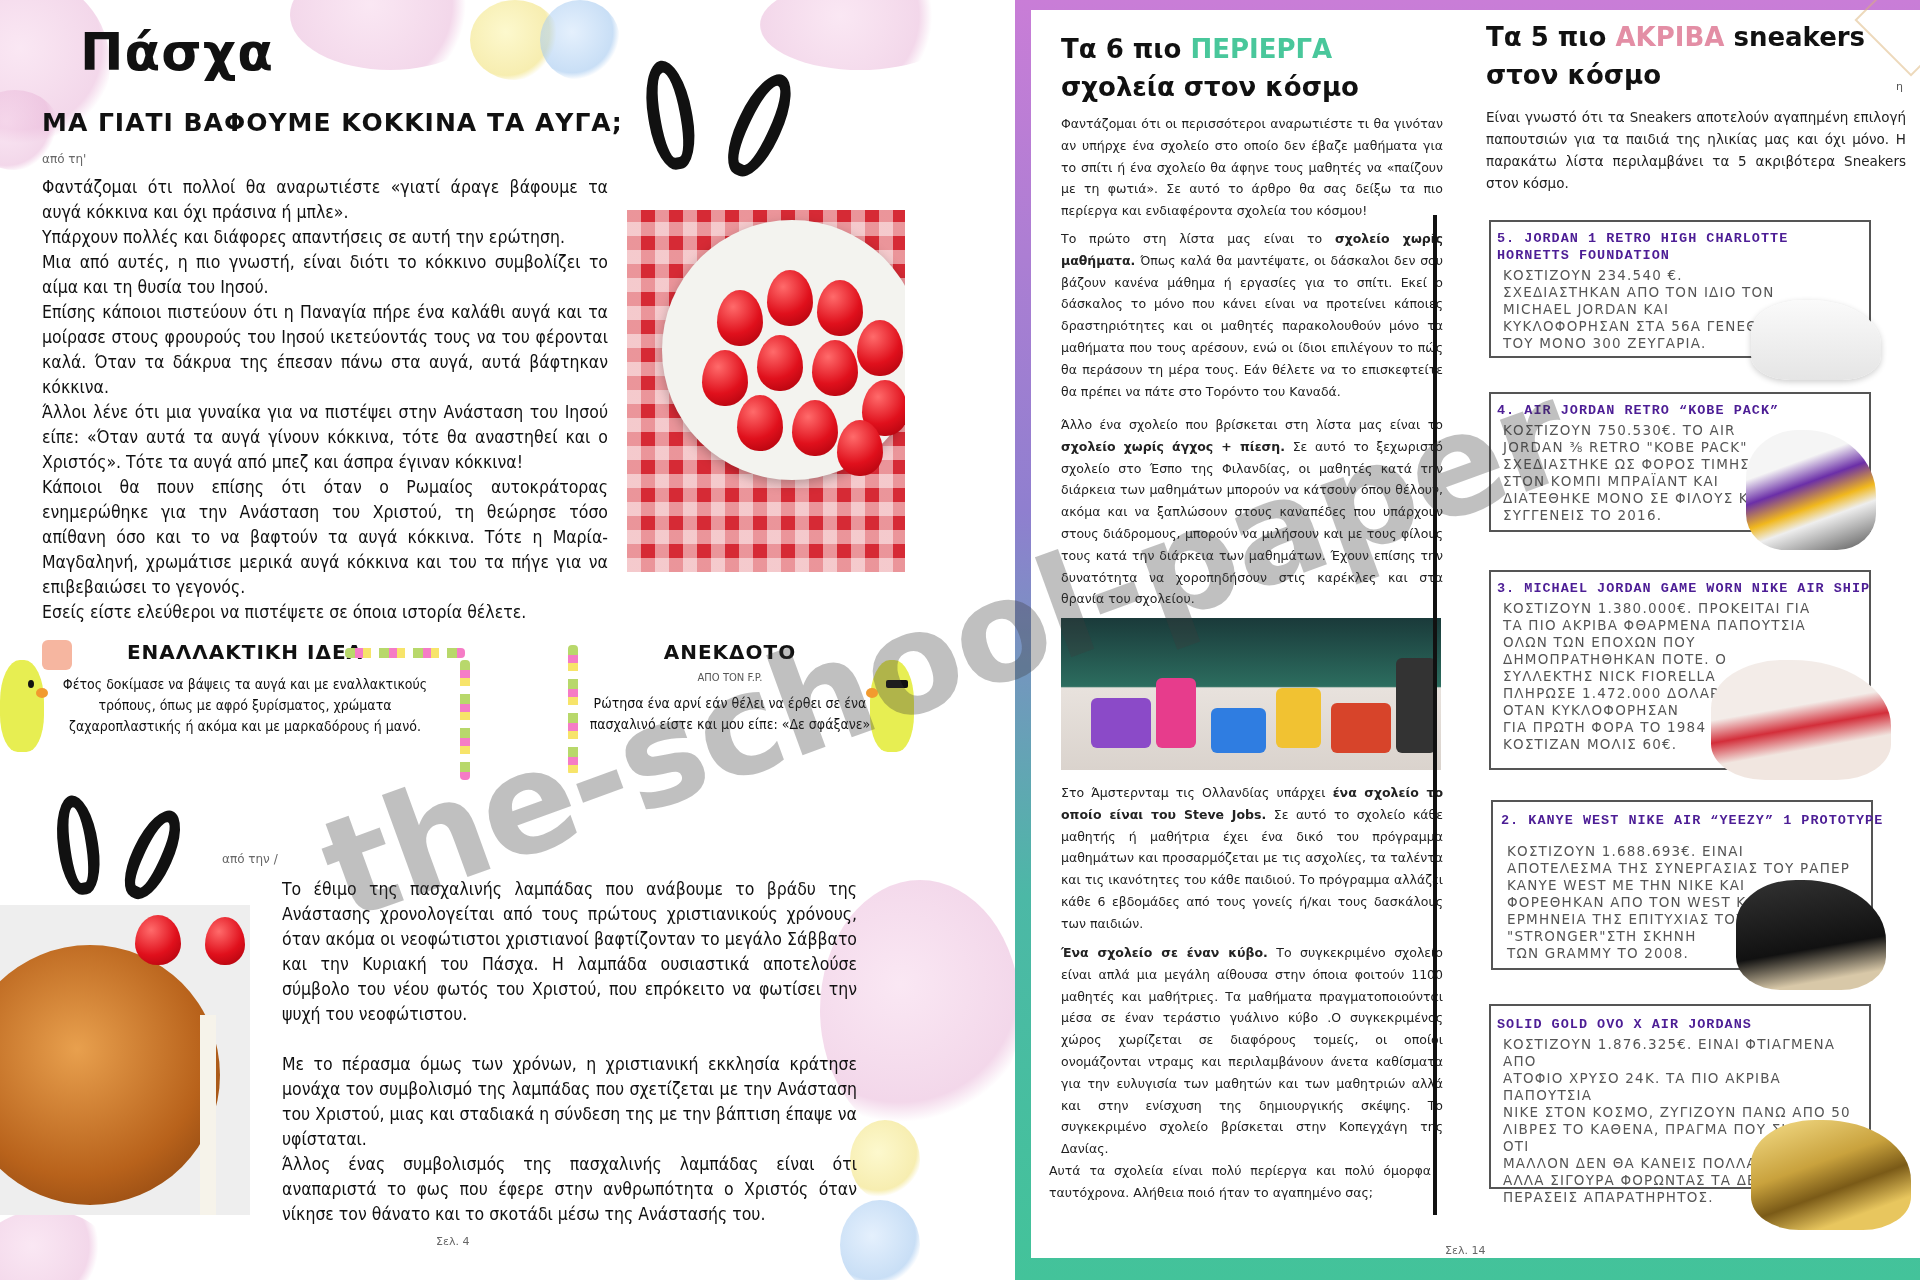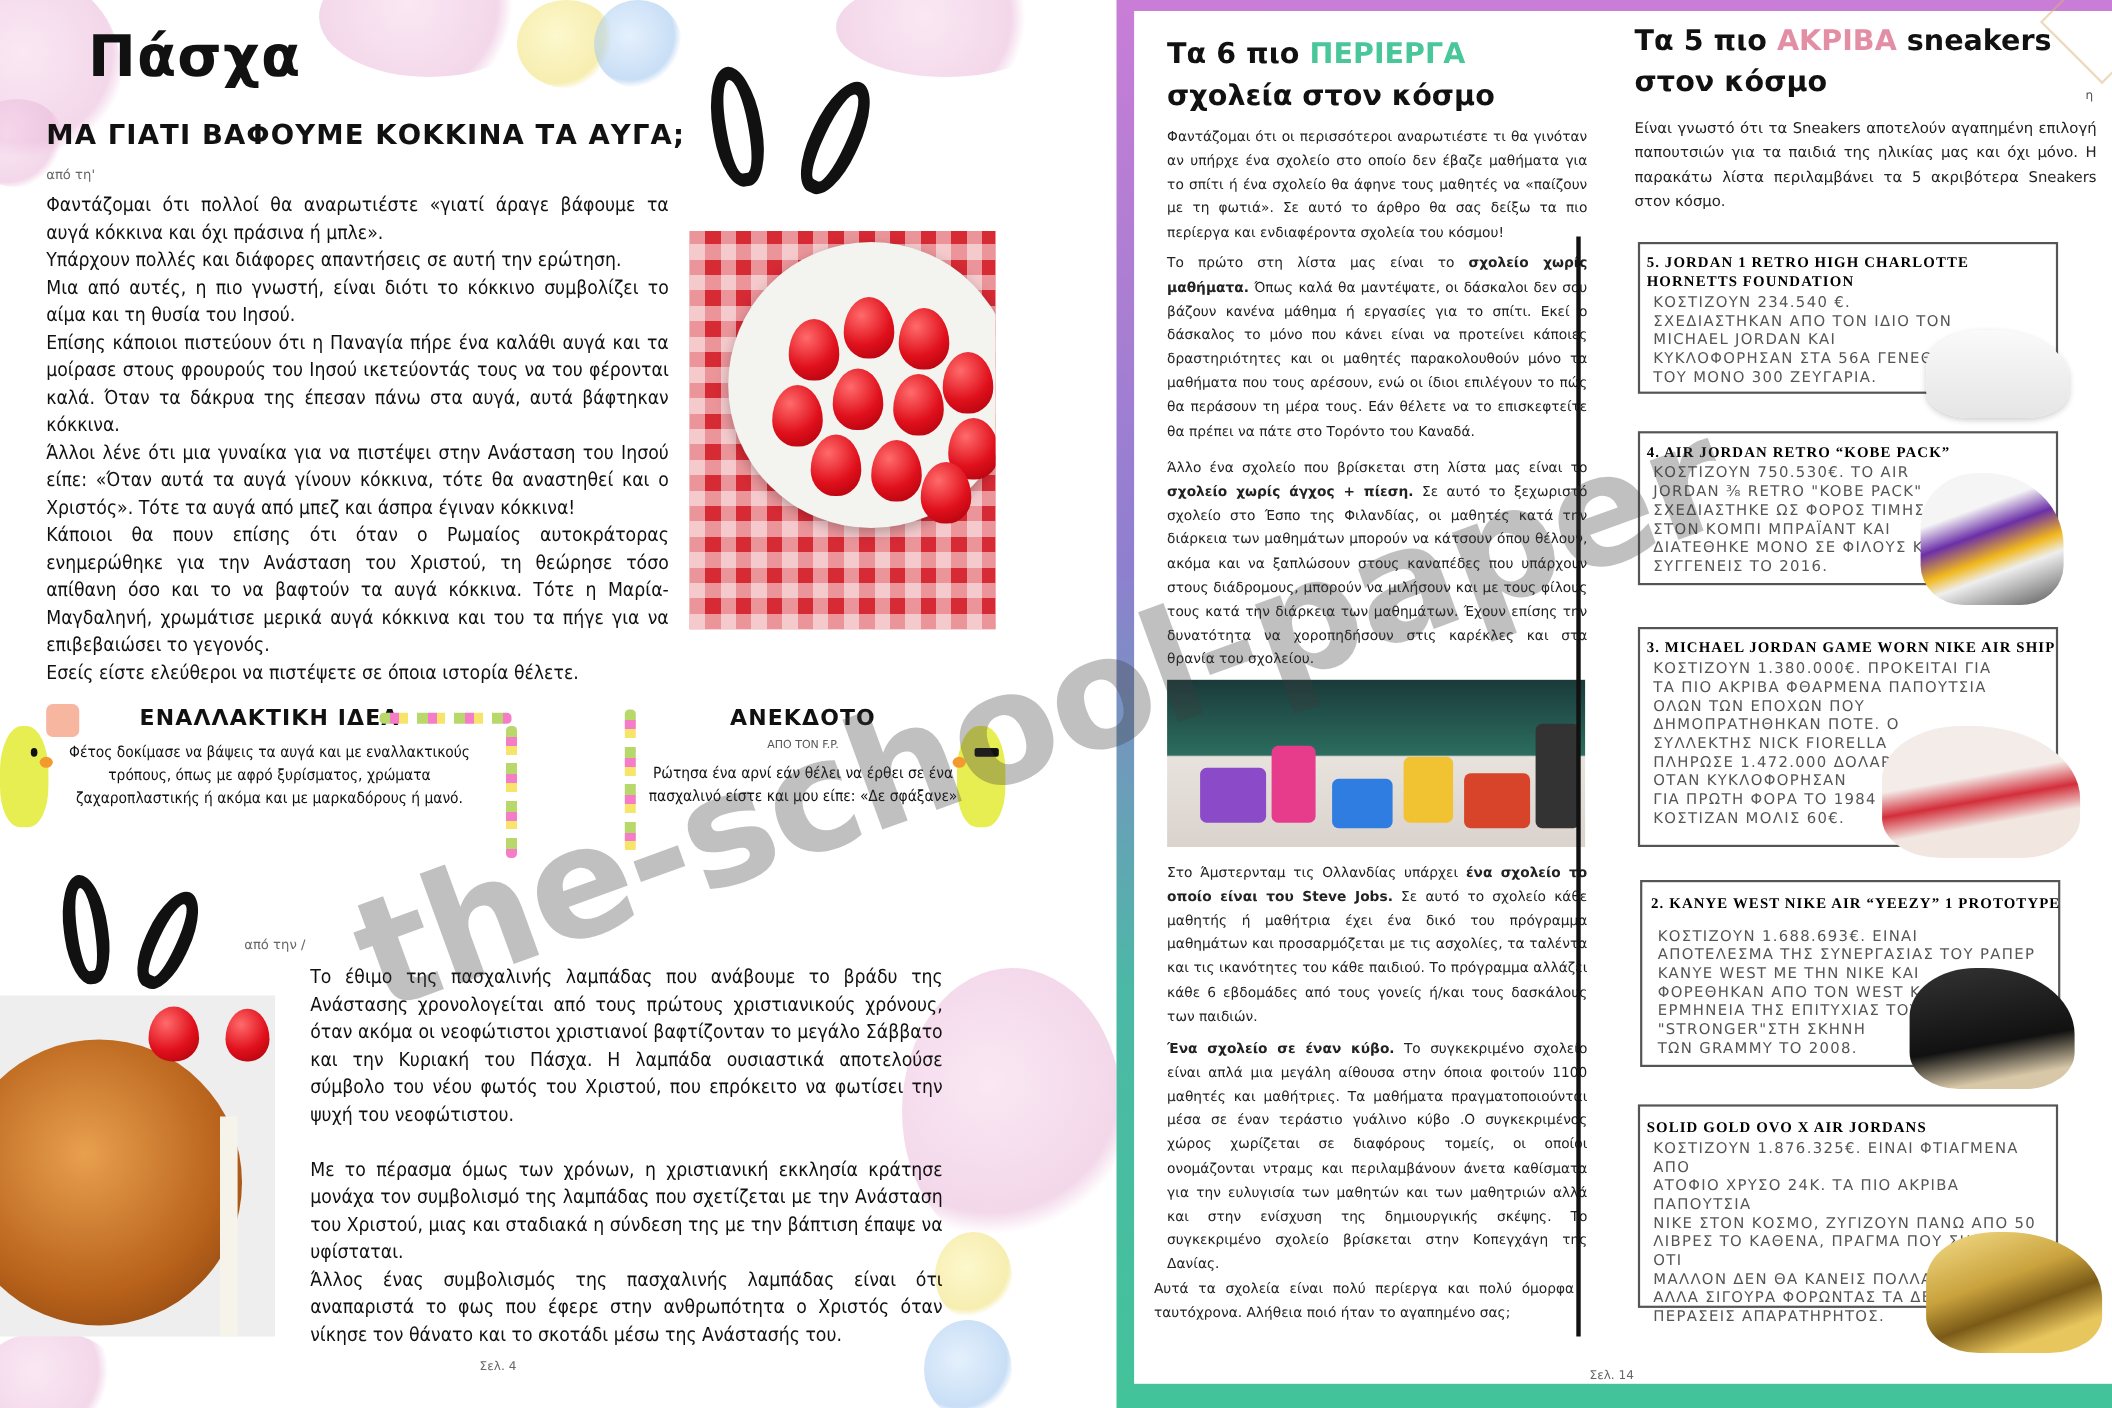--- a/index.html
+++ b/index.html
@@ -46,21 +46,21 @@
   .page-right{position:relative;width:905px;height:1280px;background:linear-gradient(180deg,#c97dd7 0%,#8f7fcf 40%,#4cb8a6 70%,#43c39a 100%);overflow:hidden}
   .inner{position:absolute;left:16px;top:10px;width:889px;height:1248px;background:#fff}
   .hdr{position:absolute;font-weight:bold;font-size:26px;line-height:38px;color:#111}
   .hl-green{color:#49c79b}
   .hl-pink{color:#e38ea5}
   .rb{position:absolute;font-family:"DejaVu Sans",sans-serif;font-size:12.5px;line-height:21.8px;text-align:justify;color:#222}
   .rb b{font-weight:bold}
   .school-photo{position:absolute;left:30px;top:608px;width:380px;height:152px;background:linear-gradient(180deg,#1a3a3a,#2c6d5f 45%,#e8e2dd 46%,#dad3cd);overflow:hidden}
   .school-photo span{position:absolute;border-radius:6px}
   .sneaker-box{position:absolute;border:2px solid #555;background:#fff}
-  .sn-title{font-family:Liberation Serif, serif;font-weight:bold;font-size:13.5px;letter-spacing:1px;color:#000000;line-height:17px;white-space:nowrap}
+  .sn-title{font-family:Liberation Mono, monospace;font-weight:bold;font-size:13.5px;letter-spacing:1px;color:#4c1d95;line-height:17px;white-space:nowrap}
   .sn-text{font-family:"DejaVu Sans",sans-serif;font-size:13.5px;letter-spacing:1.2px;color:#555;line-height:17px;margin-top:3px;padding-left:6px;white-space:pre-line}
   .shoe{position:absolute;border-radius:40% 55% 30% 30%}
   .vline{position:absolute;left:1433px;top:215px;width:4px;height:1000px;background:#111}
   .deco{position:absolute;width:80px;height:80px;border:2px solid rgba(220,180,120,.5);transform:rotate(45deg)}
 </style>
 </head>
 <body>
 
 <div class="spread">
 

